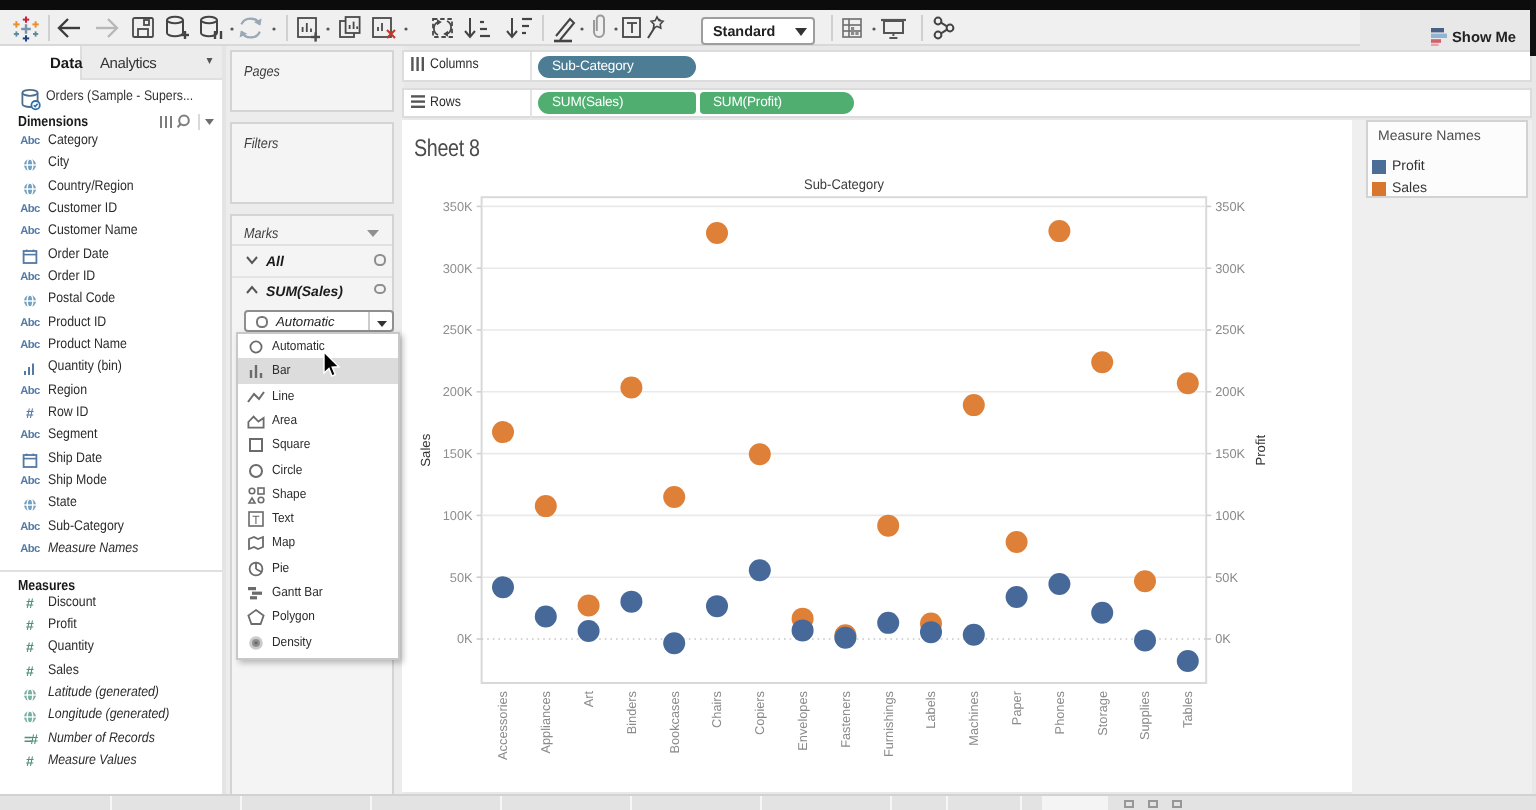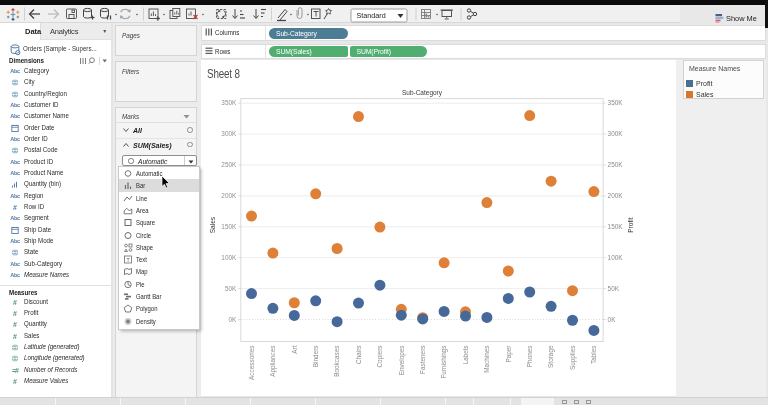--- a/index.html
+++ b/index.html
@@ -1,20 +1,20 @@
 <!DOCTYPE html>
 <html><head>
 <meta charset="utf-8">
 <style>
 * { margin:0; padding:0; box-sizing:border-box; }
 html,body { width:768px; height:405px; overflow:hidden; }
 body { font-family:"Liberation Sans", sans-serif; background:#e8e8e8; position:relative; }
 .abs { position:absolute; }
 .topbar { left:0; top:0; width:768px; height:5px; background:#0c0c0c; }
-.toolbar { left:0; top:5px; width:680px; height:18px; background:#f0f0f0; border-bottom:1px solid #d8d8d8; }
+.toolbar { left:0; top:5px; width:680px; height:18px; background:#f0f0f0; border-bottom:1px solid #d8d8d8;font-weight:bold; }
 .rightstrip { left:765px; top:0; width:3px; height:28px; background:#111; }
 
 .sidebar { left:0; top:23px; width:111px; height:375px; background:#fff; }
 .sidebar-divider { left:111px; top:23px; width:2px; height:375px; background:#e4e4e4; }
 .tabstrip { left:0; top:23px; width:111px; height:17px; background:#ececec; border-bottom:1px solid #e0e0e0; }
 .tab-data { left:0; top:23px; width:41px; height:17px; background:#fff; border-right:1px solid #ddd; font-size:7.5px; font-weight:bold; color:#1a1a1a; line-height:17px; text-align:center; padding-left:25px; }
 .tab-an { left:41px; top:23px; width:70px; height:17px; font-size:7.5px; color:#333; line-height:17px; padding-left:9px; letter-spacing:-0.2px; }
 .srcrow { left:0; top:40px; width:111px; height:17px; background:#fff; font-size:7px; color:#333; line-height:17px; }
 .dimhdr { left:0; top:56px; width:111px; height:12px; font-size:7.2px; font-weight:bold; color:#1a1a1a; padding-left:9px; }
 .mhdr { left:0; top:285px; width:111px; height:12px; font-size:7.2px; font-weight:bold; color:#1a1a1a; padding-left:9px; border-top:1px solid #e0e0e0; padding-top:2px;}

